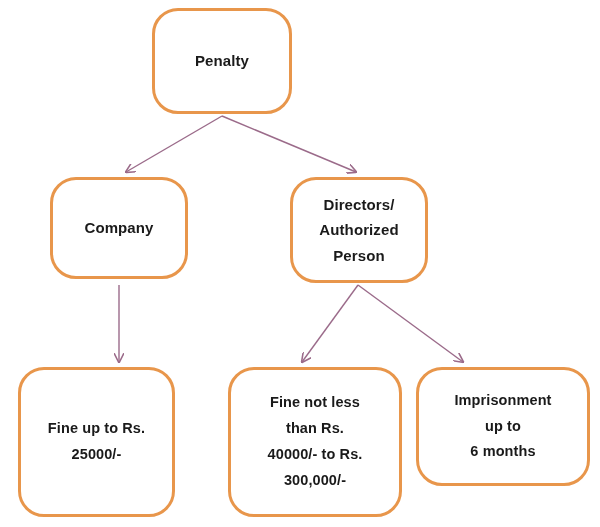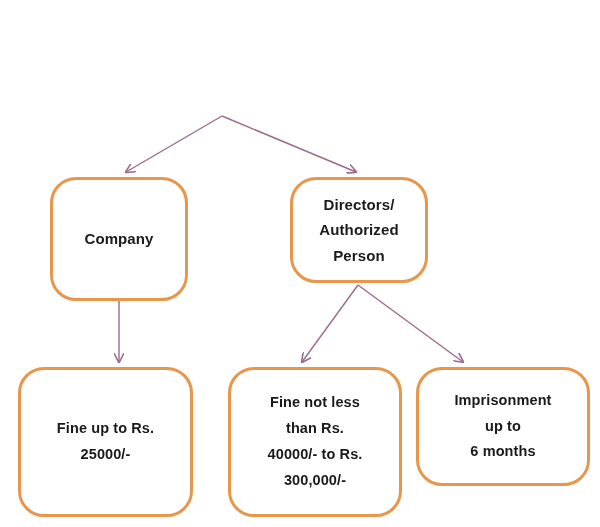--- a/index.html
+++ b/index.html
@@ -42,23 +42,23 @@
     font-weight: bold;
     color: #1a1a1a;
     line-height: 1.62;
     letter-spacing: 0.1px;
     padding: 0 8px;
     white-space: pre-line;
   }
 
   
   #node-penalty       { left: 152px; top:   8px; width: 140px; height: 106px; }
-  #node-company       { left:  50px; top: 177px; width: 138px; height: 124px; }
+  #node-company       { left:  50px; top: 177px; width: 138px; height: 102px; }
   #node-directors     { left: 290px; top: 177px; width: 138px; height: 106px; }
-  #node-fine-company  { left:  18px; top: 367px; width: 175px; height: 150px; }
+  #node-fine-company  { left:  18px; top: 367px; width: 157px; height: 150px; }
   #node-fine-director { left: 228px; top: 367px; width: 174px; height: 150px; }
   #node-imprisonment  { left: 416px; top: 367px; width: 174px; height: 119px; }
 
   #node-fine-company .label,
   #node-fine-director .label,
   #node-imprisonment .label { font-size: 14.5px; line-height: 1.78; }
   #node-directors .label { line-height: 1.68; }
 </style>
 </head>
 <body>
@@ -74,20 +74,23 @@
 
     <g stroke="#9B6B8A" stroke-width="1.4" fill="none" marker-end="url(#arrow)">
       <line x1="222" y1="116" x2="126" y2="172"></line>
       <line x1="222" y1="116" x2="356" y2="172"></line>
       <line x1="119" y1="285" x2="119" y2="362"></line>
       <line x1="358" y1="285" x2="302" y2="362"></line>
       <line x1="358" y1="285" x2="463" y2="362"></line>
     </g>
   </svg>
 
+  <div class="node" id="node-penalty">
+    <span class="label">Penalty</span>
+  </div>
 
   <div class="node" id="node-company">
     <span class="label">Company</span>
   </div>
 
   <div class="node" id="node-directors">
     <span class="label">Directors/
 Authorized
 Person</span>
   </div>

